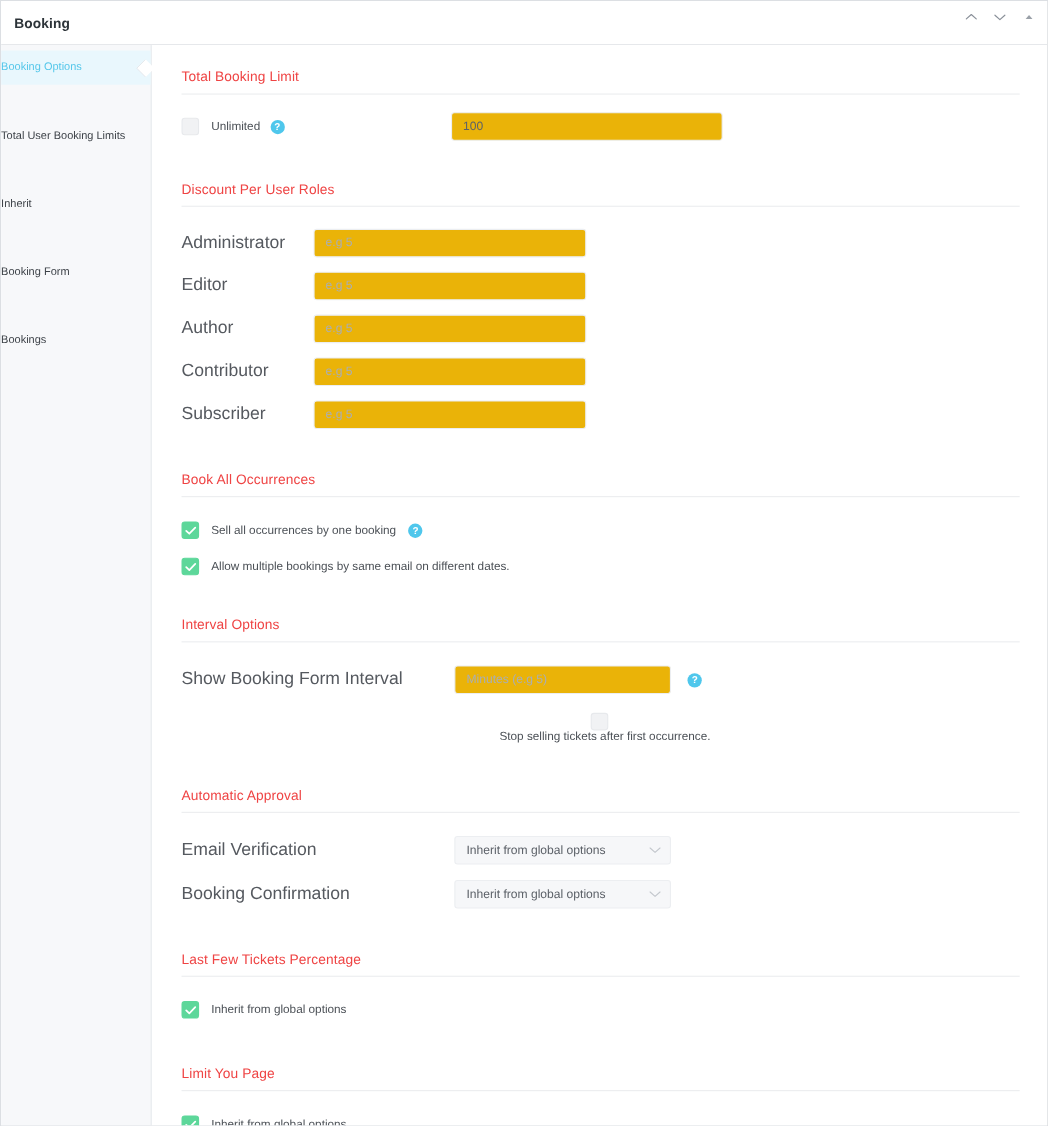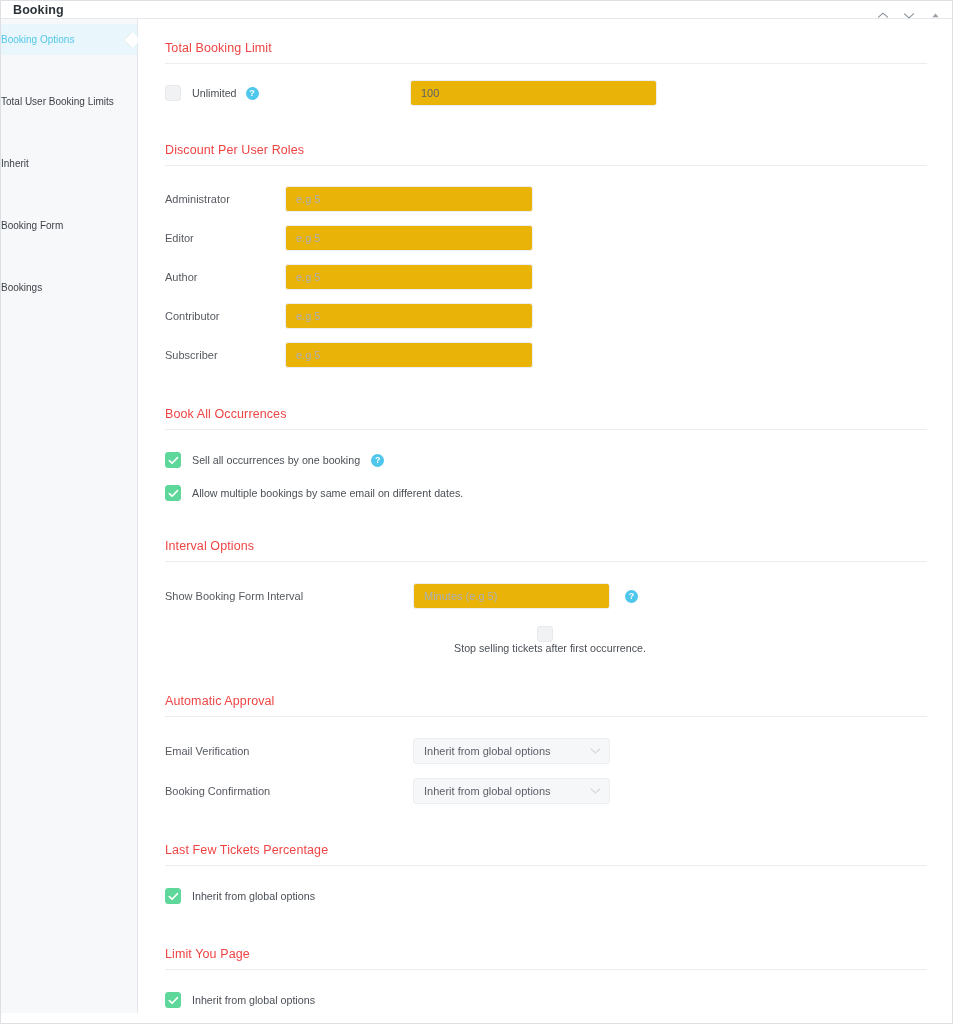--- a/index.html
+++ b/index.html
@@ -15,21 +15,21 @@
     width: 953px;
     height: 1024px;
     background: #ffffff;
     border: 1px solid #dcdfe3;
     overflow: hidden;
   }
 
   
   .titlebar {
     position: relative;
-    height: 18px;
+    height: 40px;
     background: #ffffff;
     border-bottom: 1px solid #e6e8eb;
     display: flex;
     align-items: center;
     padding: 0 10px 0 12px;
   }
   .titlebar-title {
     font-size: 12.5px;
     color: #2c3338;
     font-weight: 700;
@@ -123,21 +123,21 @@
     letter-spacing: .1px;
   }
 
   
   .row {
     display: flex;
     align-items: center;
   }
 
   .field-label {
-    font-size: 11px;
+    font-size: 16px;
     color: #55595f;
     width: 120px;
     flex: 0 0 120px;
   }
 
   input.txt {
     font-family: "Liberation Sans", sans-serif;
     font-size: 11px;
     color: #5c6168;
     background: #eab308;

